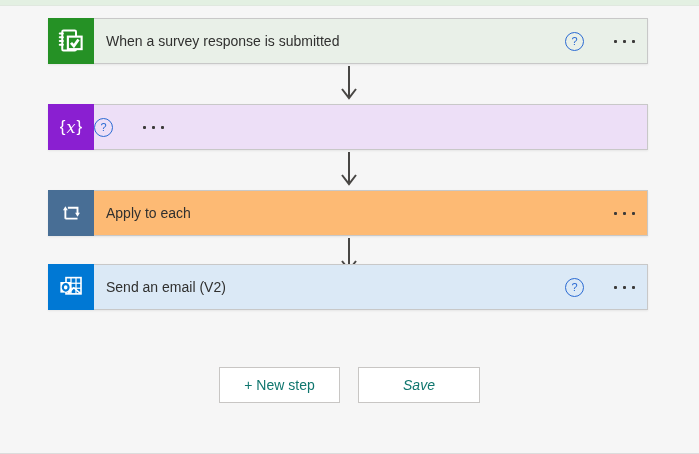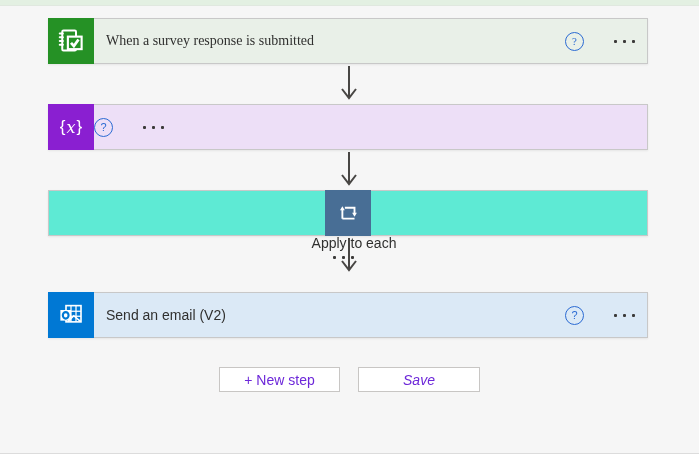--- a/index.html
+++ b/index.html
@@ -29,38 +29,38 @@
     width:17px;height:17px;border:1px solid #2b6bd3;border-radius:50%;
     color:#2b6bd3;font-size:11px;line-height:17px;text-align:center;
     margin-right:28px;cursor:pointer;flex:0 0 auto;
   }
   .menu{display:flex;gap:6px;padding:5px 2px;cursor:pointer;}
   .dot{width:3px;height:3px;border-radius:1px;background:#3b3a39;}
 
   
   .s0{background:#e9f0e8;} .s0 .icon{background:#259125;color:#259125;}
   .s1{background:#eddff7;} .s1 .icon{background:#8a1fd1;color:#8a1fd1;}
-  .s2{background:#5eead4;flex-direction:column;} .s2 .icon{background:#486e95;color:#486e95;}
+  .s2{background:#fdba74;} .s2 .icon{background:#486e95;color:#486e95;}
   .s3{background:#dbe9f6;} .s3 .icon{background:#0078d4;color:#0078d4;}
 
-  .card.r0{top:18px;font-family:Liberation Serif, serif;} .card.r1{top:104px;} .card.r2{top:190px;} .card.r3{top:292px;}
+  .card.r0{top:18px;} .card.r1{top:104px;} .card.r2{top:190px;} .card.r3{top:264px;}
 
   
   .vwrap{color:#fff;font-size:17px;display:flex;align-items:center;}
   .vwrap .vx{font-family:"DejaVu Serif",serif;font-style:italic;font-size:16px;margin:0 1px;}
 
   
   .arrow{position:absolute;left:339px;width:20px;height:34px;}
   .a0{top:66px;} .a1{top:152px;} .a2{top:238px;}
 
   
   .btn{
-    position:absolute;top:367px;height:25px;box-sizing:border-box;
+    position:absolute;top:367px;height:36px;box-sizing:border-box;
     background:#ffffff;border:1px solid #c8c6c4;
-    font-family:"Liberation Sans",sans-serif;font-size:14px;color:#6d28d9;
+    font-family:"Liberation Sans",sans-serif;font-size:14px;color:#0f766e;
     cursor:pointer;
   }
   .btn-new{left:219px;width:121px;}
   .btn-save{left:358px;width:122px;font-style:italic;}
 </style>
 </head>
 <body>
 
 <div class="top-strip"></div>
 

